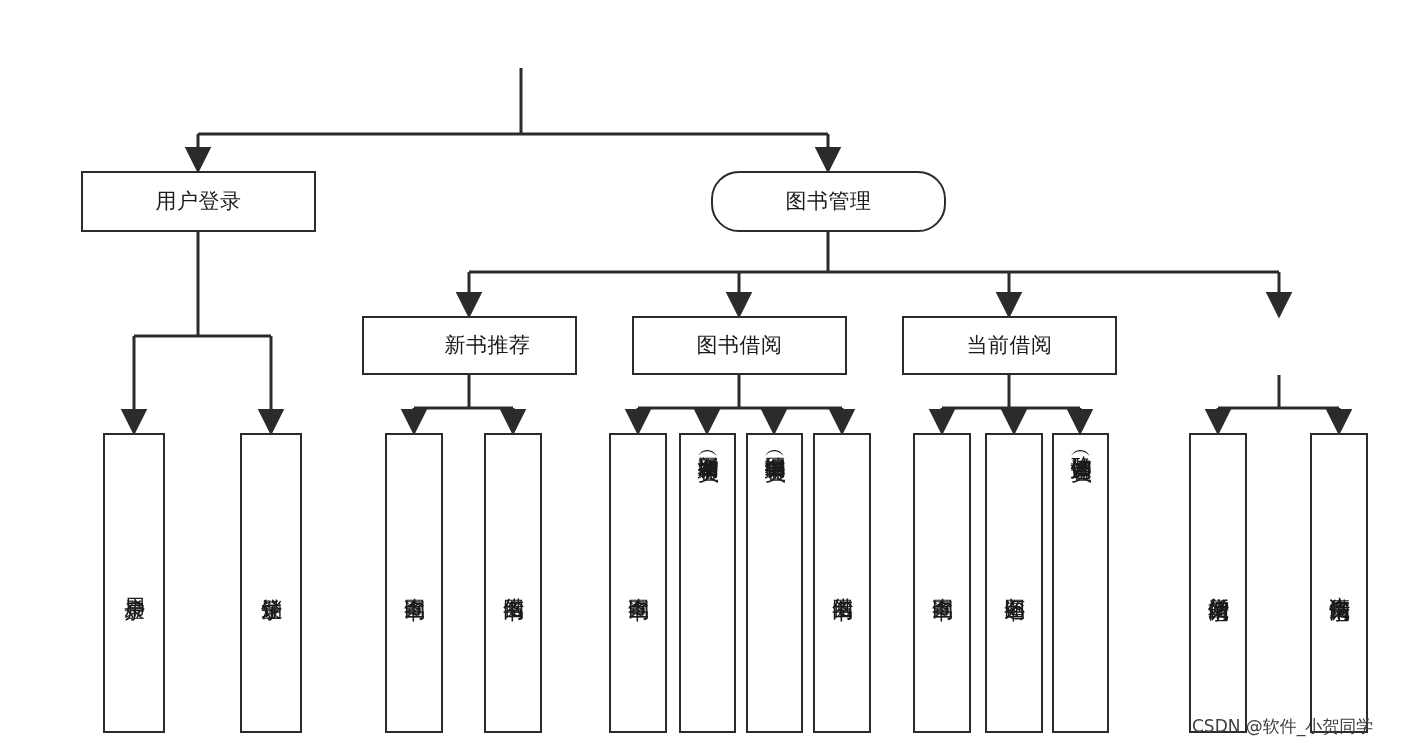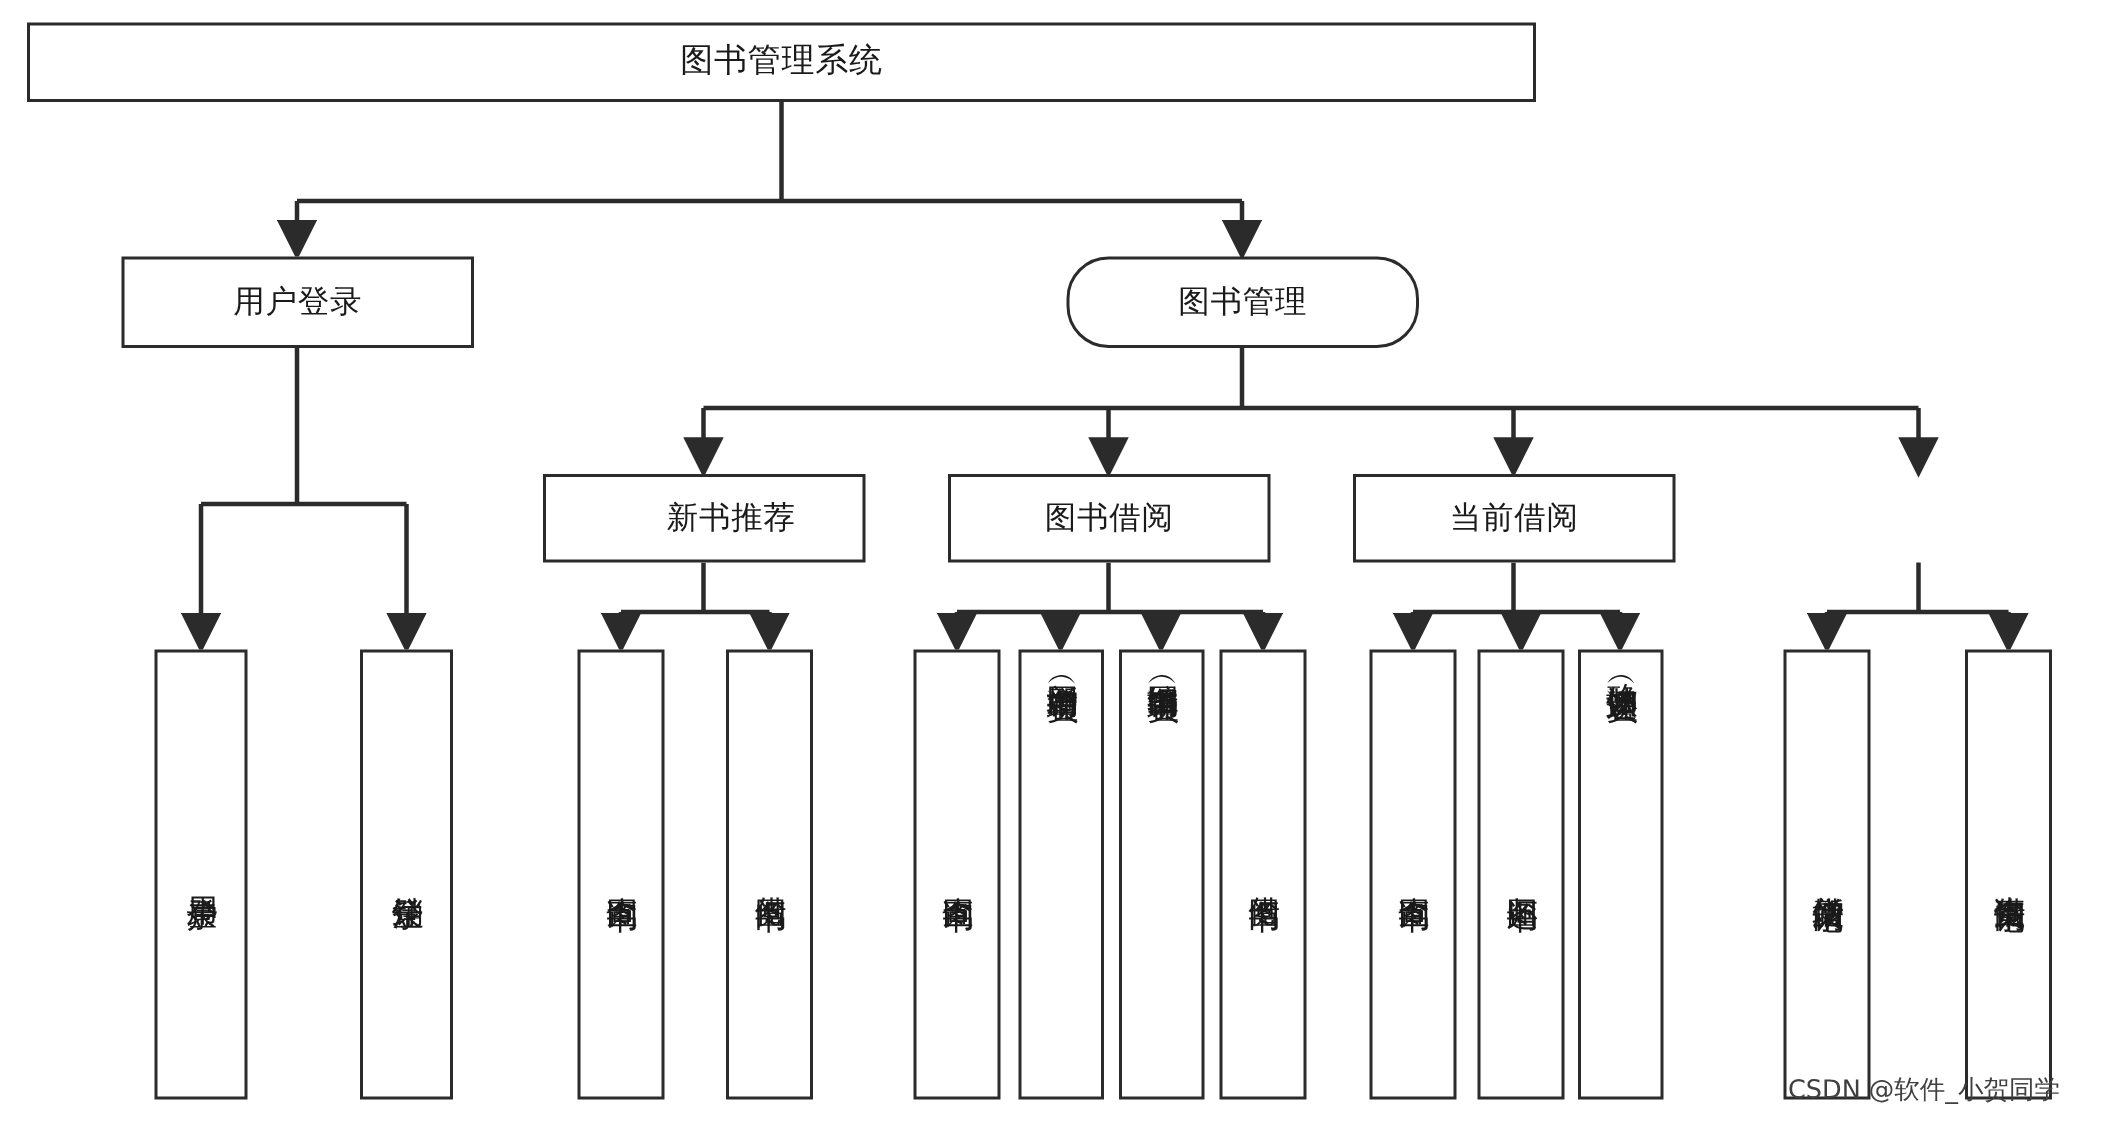--- a/index.html
+++ b/index.html
@@ -114,23 +114,20 @@
       <path d="M 1014 408 L 1014 431" marker-end="url(#arrow)"></path>
       <path d="M 1080 408 L 1080 431" marker-end="url(#arrow)"></path>
 
       <path d="M 1279 375 L 1279 408"></path>
       <path d="M 1218 408 L 1339 408"></path>
       <path d="M 1218 408 L 1218 431" marker-end="url(#arrow)"></path>
       <path d="M 1339 408 L 1339 431" marker-end="url(#arrow)"></path>
     </g>
   </svg>
 
-  <div class="node h title" style="left:18px; top:15px; width:1006px; height:53px;">
-    <span>图书管理系统</span>
-  </div>
 
   <div class="node h" style="left:81px; top:171px; width:235px; height:61px;">
     <span>用户登录</span>
   </div>
   <div class="node h" style="left:711px; top:171px; width:235px; height:61px;border-radius:28px;">
     <span>图书管理</span>
   </div>
 
   <div class="node h" style="left:362px; top:316px; width:215px; height:59px;padding-left:36px;">
     <span>新书推荐</span>

